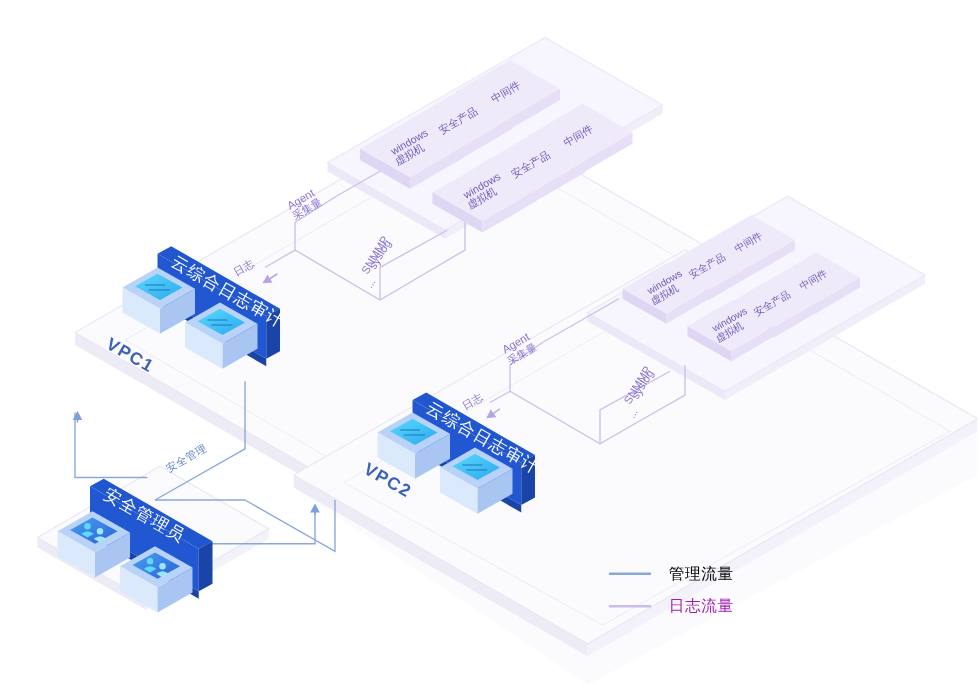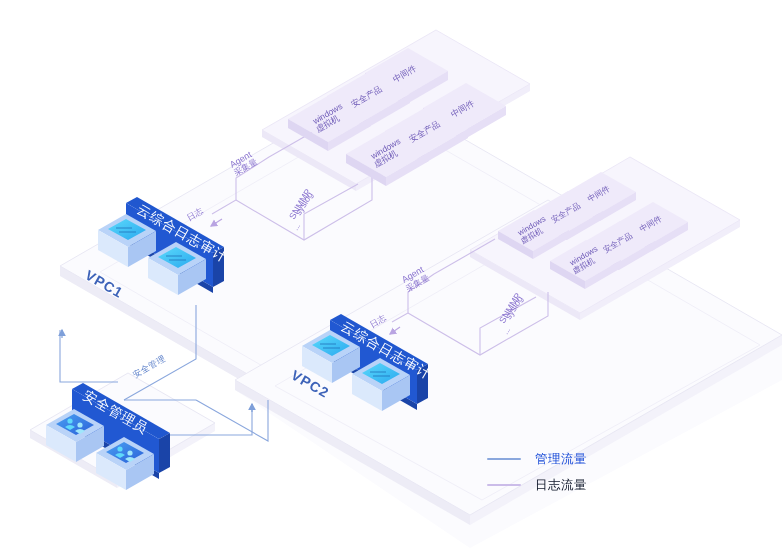--- a/index.html
+++ b/index.html
@@ -5,23 +5,23 @@
   html,body{margin:0;padding:0;background:#ffffff;}
   body{width:782px;height:548px;position:relative;overflow:hidden;
        font-family:"Liberation Sans","DejaVu Sans",sans-serif;}
   #stage{position:absolute;inset:0;width:782px;height:548px;}
   svg{position:absolute;left:0;top:0;}
   .legend{position:absolute;left:487px;top:446px;width:160px;}
   .legend-row{display:flex;align-items:center;height:26px;}
   .legend-swatch{width:34px;height:2px;margin-right:14px;border-radius:1px;}
   .legend-label{font-size:12.5px;letter-spacing:.5px;}
   .lg-manage .legend-swatch{background:#8aa7dd;}
-  .lg-manage .legend-label{color:#1d4ed8;}
+  .lg-manage .legend-label{color:#000000;}
   .lg-log .legend-swatch{background:#cbbce9;}
-  .lg-log .legend-label{color:#0f172a;text-align:right;}
+  .lg-log .legend-label{color:#a21caf;text-align:right;}
 </style>
 </head>
 <body>
 
 <div id="stage">
 
 <svg width="782" height="548" viewBox="0 0 782 548">
   <defs>
     <marker id="arrLog" markerWidth="7" markerHeight="7" refX="5" refY="3.2" orient="auto">
       <path d="M0,0 L6,3.2 L0,6.4 z" fill="#b9a4e2"></path>

